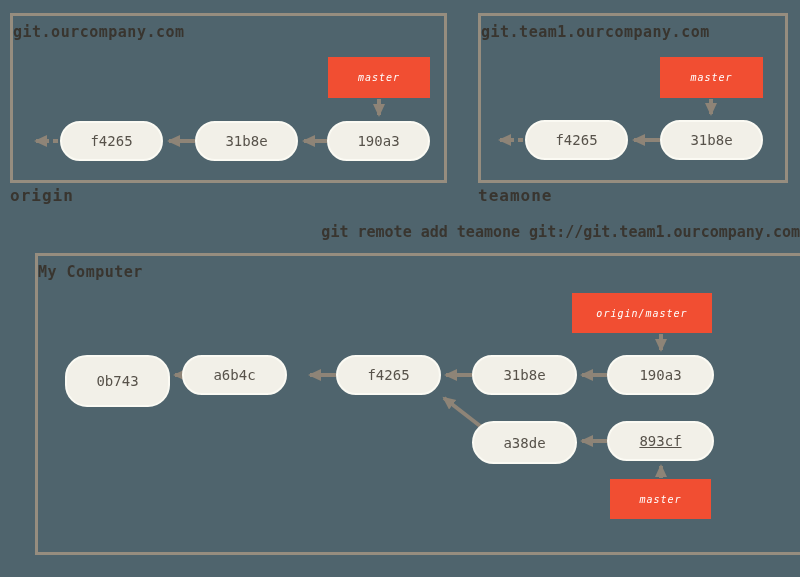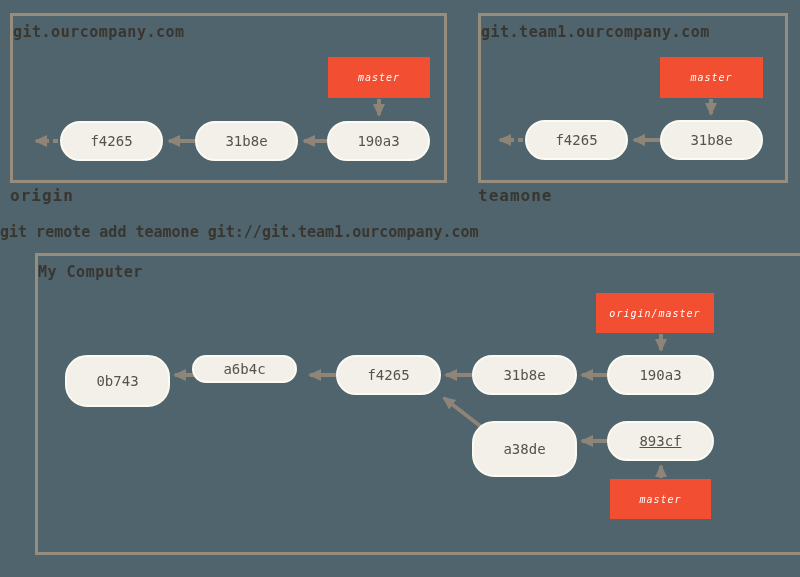--- a/index.html
+++ b/index.html
@@ -42,21 +42,21 @@
   }
   .repo-label {
     position: absolute;
     text-align: left;
     color: var(--text-dark, #39352f);
     font-weight: bold; font-size: 16px;
     letter-spacing: 1px;
   }
   .command {
     position: absolute; left: 0; right: 0; top: 223px;
-    text-align: left;
+    text-align: right;
     color: var(--text-dark, #39352f);
     font-weight: bold; font-size: 15px;
   }
   svg.arrows {
     position: absolute; left: 0; top: 0;
     pointer-events: none;
   }
   .arrow { stroke: var(--arrow, #8e8477); stroke-width: 4; fill: none; }
   .arrow.dashed { stroke-dasharray: 5 4; }
   .arrowhead-path { fill: var(--arrow, #8e8477); }
@@ -105,21 +105,21 @@
 <div class="branch-tag" style="left:660px; top:57px; width:103px; height:41px;">master</div>
 <div class="commit" style="left:525px; top:120px; width:103px; height:40px;">f4265</div>
 <div class="commit" style="left:660px; top:120px; width:103px; height:40px;">31b8e</div>
 <div class="repo-label" style="left:478px; top:186px; width:310px;">teamone</div>
 
 <div class="command">git remote add teamone git://git.team1.ourcompany.com</div>
 
 <div class="repo-box" style="left:35px; top:253px; width:778px; height:302px;">
   <div class="box-title">My Computer</div>
 </div>
-<div class="branch-tag" style="left:596px; top:293px; width:118px; height:40px;">origin/master</div>
+<div class="branch-tag" style="left:572px; top:293px; width:140px; height:40px;">origin/master</div>
 <div class="commit" style="left:65px;  top:355px; width:105px; height:52px;">0b743</div>
-<div class="commit" style="left:192px; top:355px; width:105px; height:28px;">a6b4c</div>
+<div class="commit" style="left:182px; top:355px; width:105px; height:40px;">a6b4c</div>
 <div class="commit" style="left:336px; top:355px; width:105px; height:40px;">f4265</div>
 <div class="commit" style="left:472px; top:355px; width:105px; height:40px;">31b8e</div>
 <div class="commit" style="left:607px; top:355px; width:107px; height:40px;">190a3</div>
-<div class="commit" style="left:472px; top:421px; width:105px; height:56px;">a38de</div>
+<div class="commit" style="left:472px; top:421px; width:105px; height:43px;">a38de</div>
 <div class="commit" style="left:607px; top:421px; width:107px; height:40px;text-decoration:underline;">893cf</div>
 <div class="branch-tag" style="left:610px; top:479px; width:101px; height:40px;">master</div>
 
 </body></html>

